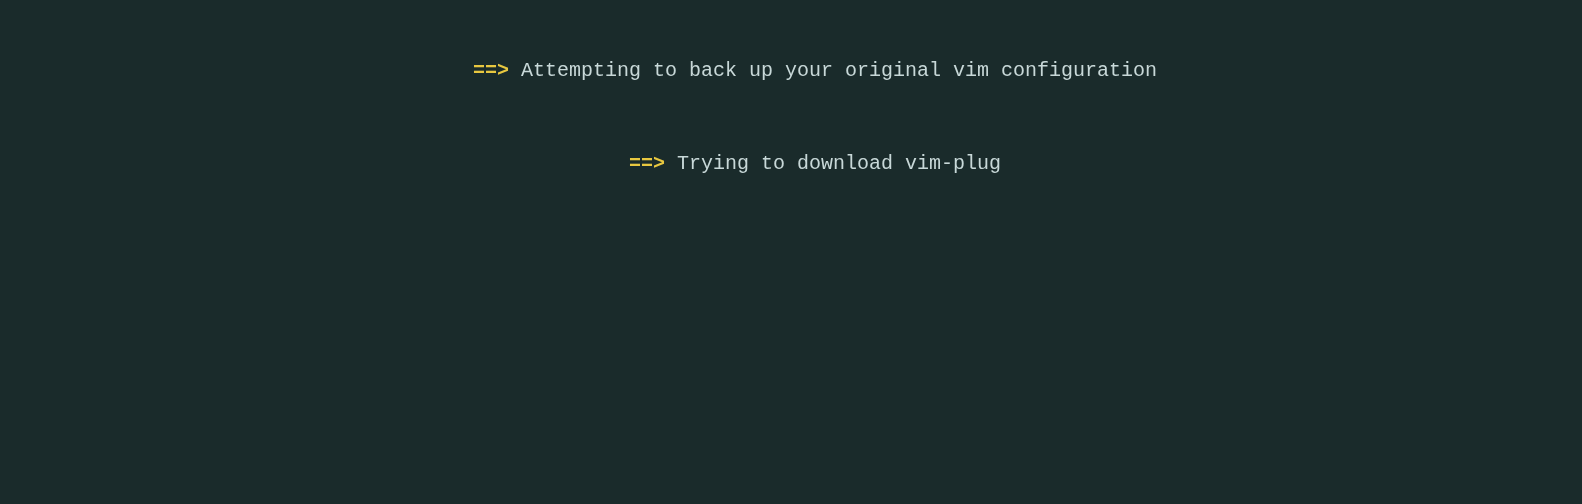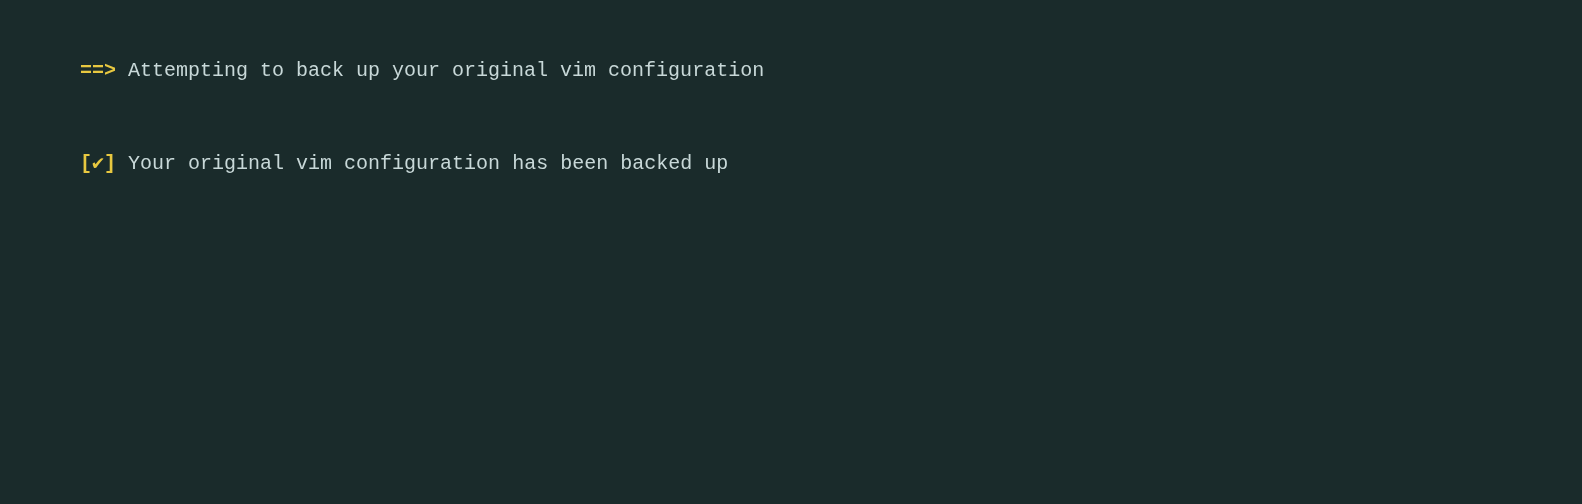--- a/index.html
+++ b/index.html
@@ -15,20 +15,21 @@
       font-family: 'Courier New', Courier, monospace;
       font-size: 20px;
       color: #c8d8d8;
       padding: 24px 32px;
       overflow: hidden;
     }
 
     .terminal-line {
       line-height: 1.55;
       white-space: pre;
+      text-align: center;
     }
 
     .arrow {
       color: #e8c840;
       font-weight: bold;
     }
 
     .check-bracket {
       color: #e8c840;
       font-weight: bold;
@@ -37,23 +38,23 @@
 </head>
 <body>
 
 <div>
 
   <div class="terminal-line">
     <span class="arrow">==&gt;</span><span> Attempting to back up your original vim configuration</span>
   </div>
 
 
+
   <div class="terminal-line">
-    <span class="check-bracket">[✔]</span><span> Your original vim configuration has been backed up</span>
+    <span class="arrow">==&gt;</span><span> Trying to download vim-plug</span>
   </div>
-
 
 
   <div class="terminal-line">
     
   </div>
 
 </div>
 
 </body></html>

